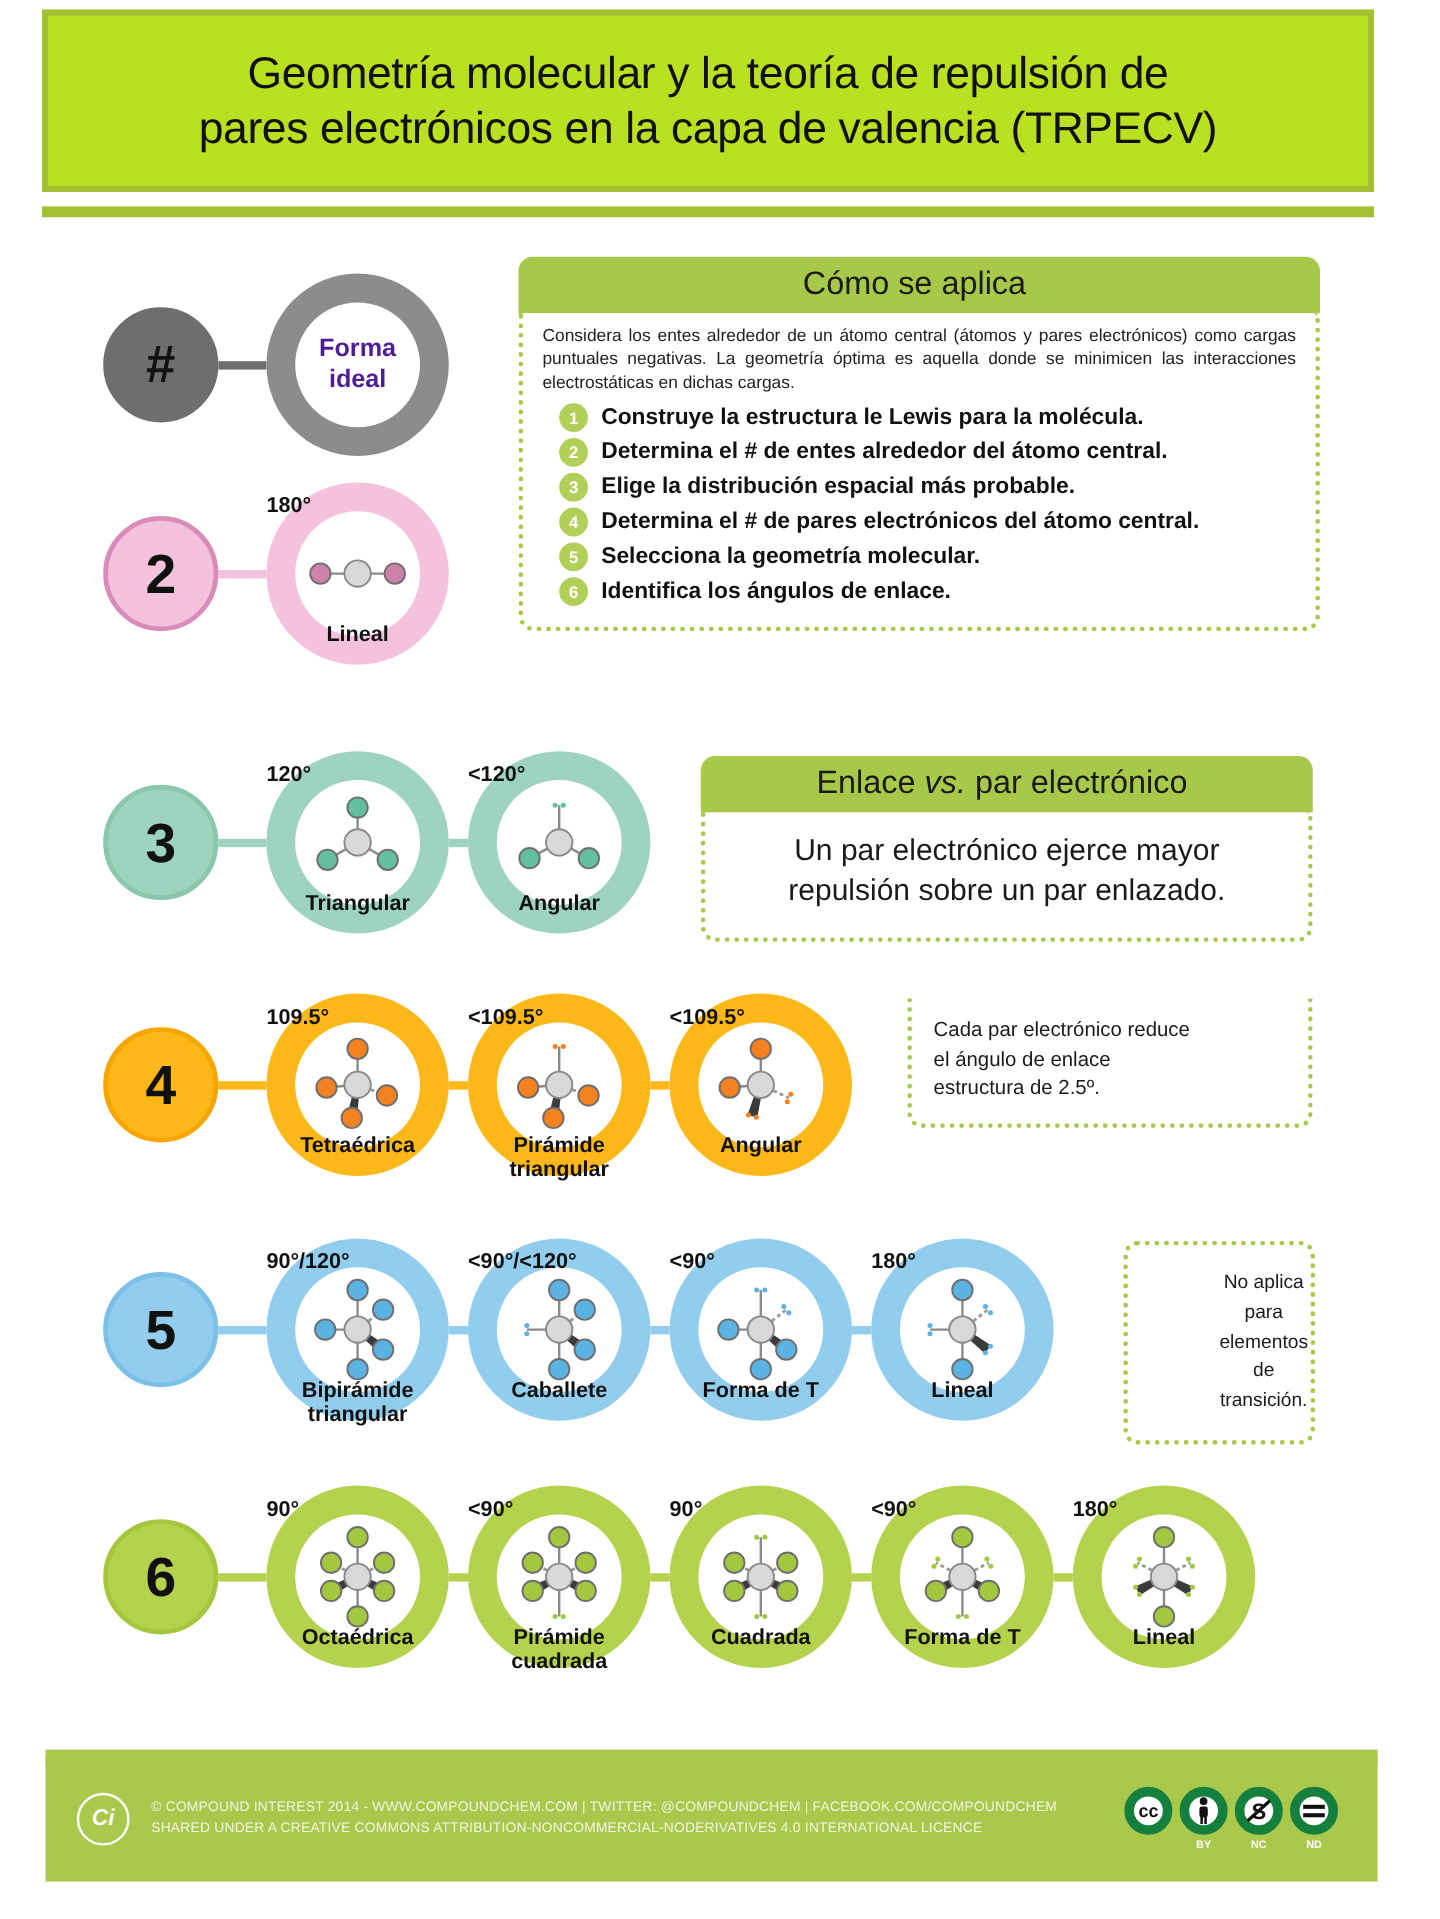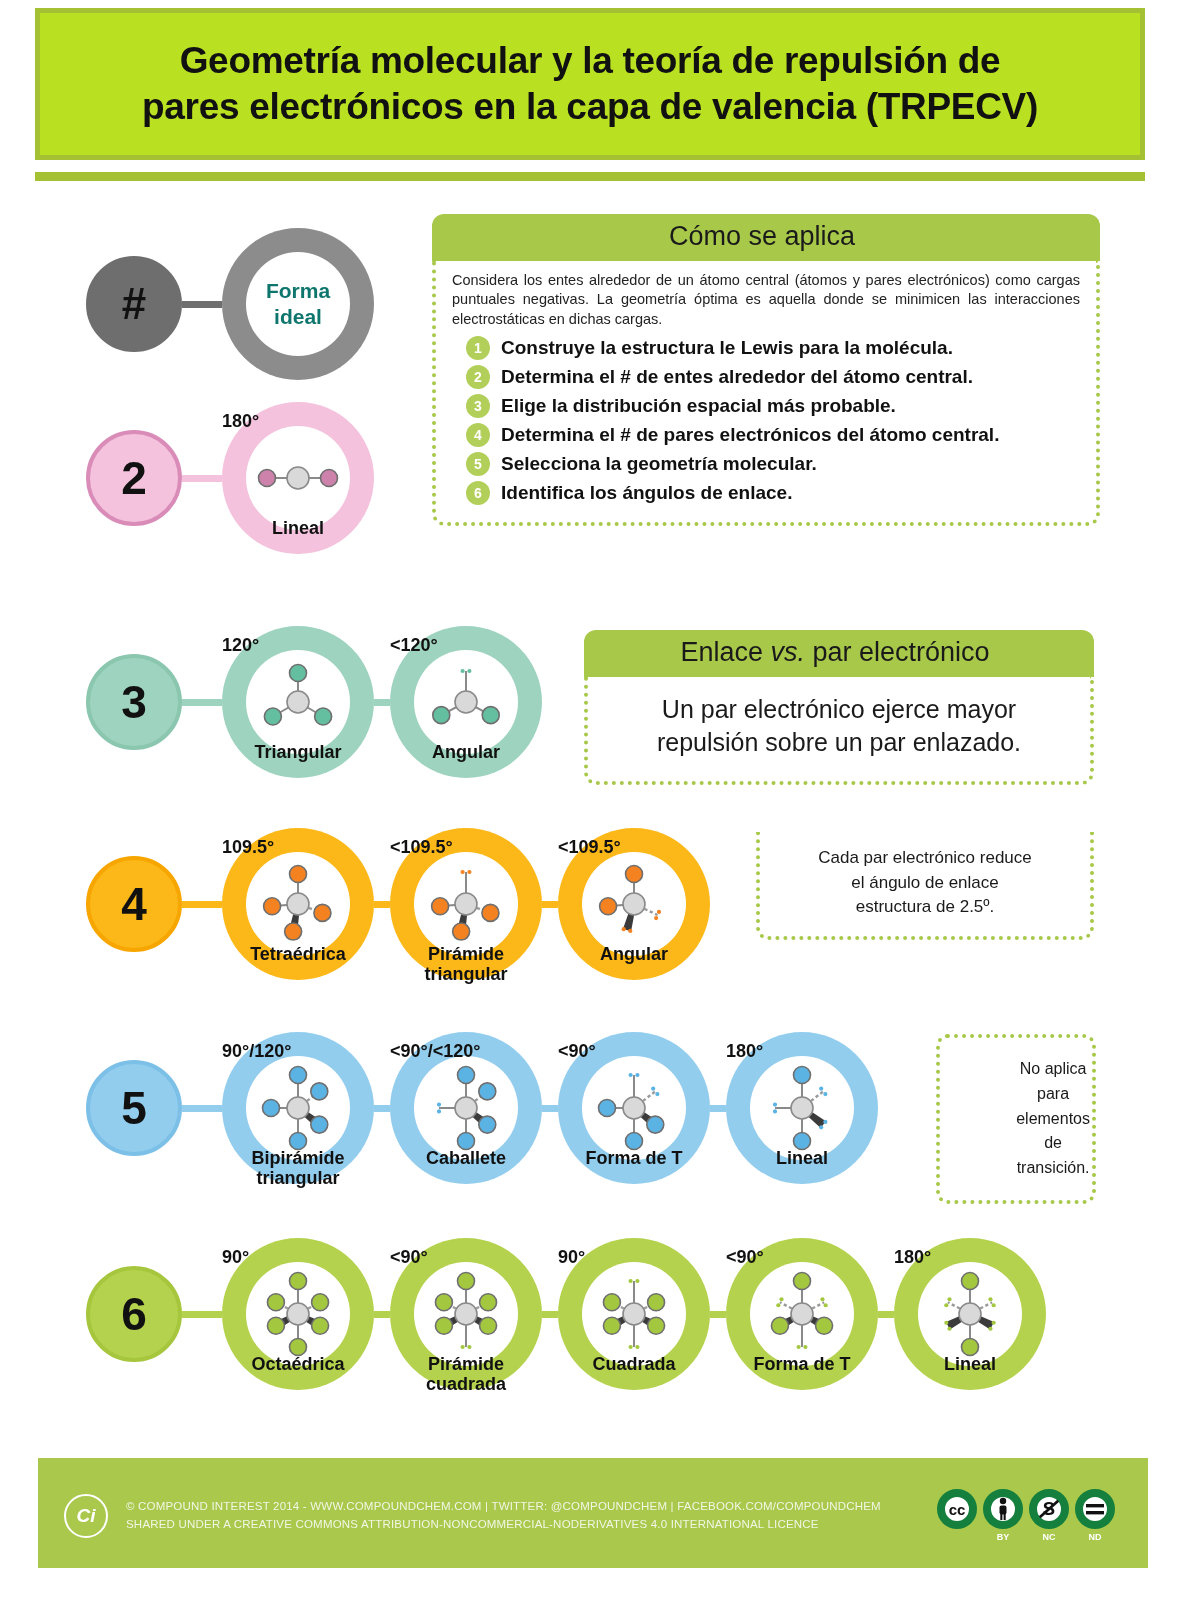--- a/index.html
+++ b/index.html
@@ -14,21 +14,21 @@
   
   .title-block {
     position: absolute;
     left: 35px; top: 8px; width: 1110px; height: 152px;
     background: #b9e021;
     border: 5px solid #a3c132;
     display: flex; flex-direction: column;
     align-items: center; justify-content: center;
   }
   .title-line {
-    font-size: 37px; font-weight: bold; color: #111;
+    font-size: 37px; font-weight: normal; color: #111;
     line-height: 1.25; letter-spacing: -0.3px; text-align: left;
   }
   .title-underbar {
     position: absolute; left: 35px; top: 172px;
     width: 1110px; height: 9px; background: #a3c132;
   }
 
   
   .row { position: absolute; display: flex; align-items: center; }
 
@@ -90,21 +90,21 @@
     font-weight: bold; display: flex; align-items: center;
     justify-content: center; flex: 0 0 auto; margin-right: 11px;
   }
   .step-text { font-size: 19px; font-weight: bold; color: #111; }
 
   .note-text {
     font-size: 25px; color: #1a1a1a; text-align: center;
     line-height: 1.32; padding: 6px 4px 10px 4px;
   }
   .note-small {
-    font-size: 17px; color: #1a1a1a; text-align: center;
+    font-size: 17px; color: #1a1a1a; text-align: left;
     line-height: 1.45; padding: 4px 2px;
   }
   .note-tiny {
     font-size: 16px; color: #1a1a1a; text-align: center;
     line-height: 1.55; padding: 2px;
   }
   .dotbox {
     border: 4px dotted #a8c84a; border-radius: 12px;
     background: #fff; display: flex; align-items: center;
     justify-content: flex-end;
@@ -153,21 +153,21 @@
 <div class="title-underbar"></div>
 
 <div class="row" style="left:86px; top:228px;">
   <div class="num-circle" style="background:#6e6e6e; border:4px solid #6e6e6e;">
     <span style="color:#111;font-size:44px">#</span>
   </div>
   <div class="connector" style="width:40px;background:#6e6e6e;"></div>
   <div class="shape-circle" style="background:#8c8c8c;">
     <div class="shape-inner">
       <div style="position:absolute;top:50%;left:0;width:100%;transform:translateY(-50%);text-align:center;
-                  font-size:21px;font-weight:bold;color:#0f766e;line-height:1.25">
+                  font-size:21px;font-weight:bold;color:#4c1d95;line-height:1.25">
         <div>Forma</div>
         <div>ideal</div>
       </div>
     </div>
   </div>
 </div>
 
 <div class="panel" style="left:432px; top:214px; width:668px;">
   <div class="panel-head">Cómo se aplica</div>
   <div class="panel-body">

